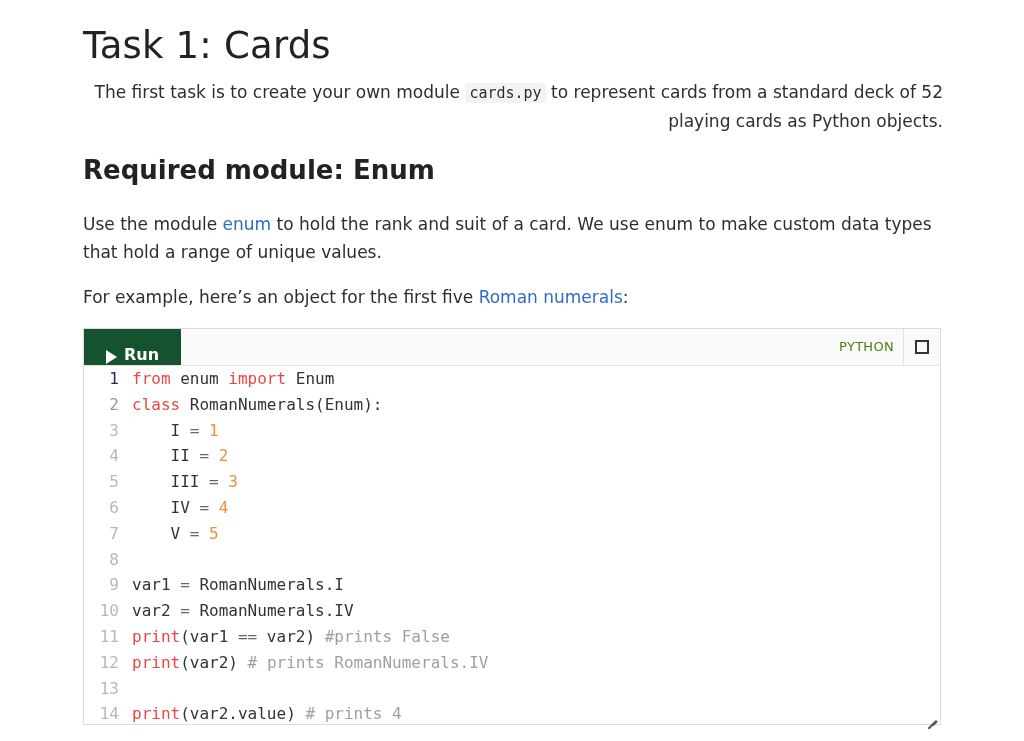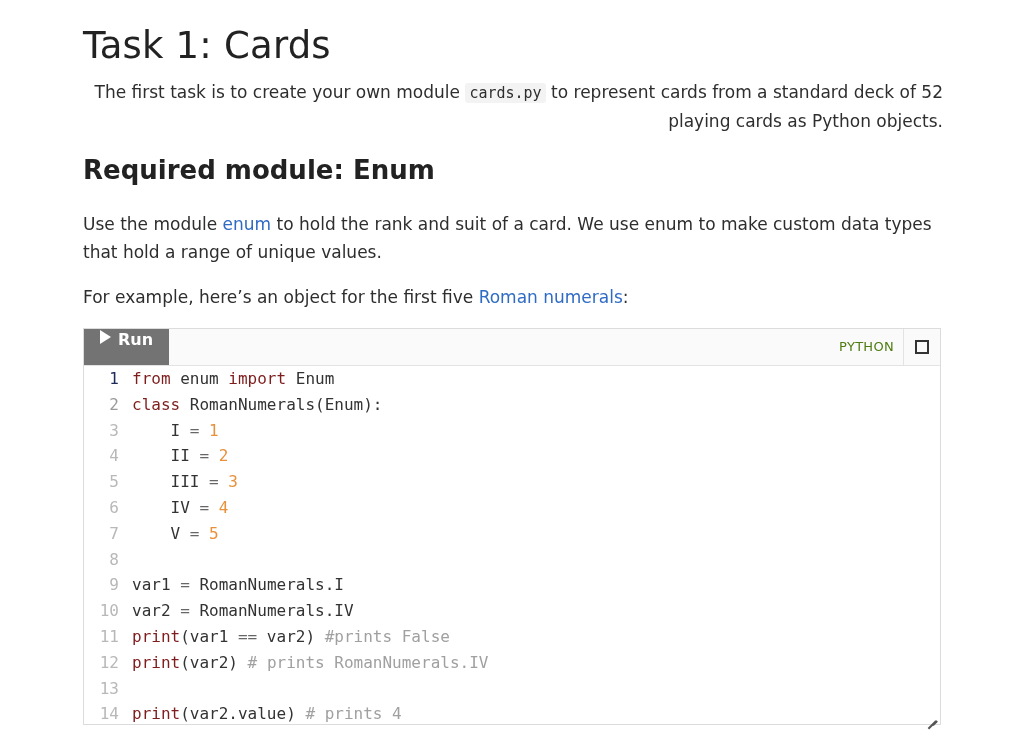--- a/index.html
+++ b/index.html
@@ -30,23 +30,23 @@
 
   .code-widget {
     position: absolute; left: 83px; top: 328px; width: 858px; height: 397px;
     border: 1px solid #dcdcdc; background: #fff; box-sizing: border-box;
   }
   .code-toolbar {
     height: 36px; border-bottom: 1px solid #e3e3e3; position: relative;
     background: #fafafa;
   }
   .run-button {
-    position: absolute; left: 0; top: 0; height: 36px; width: 85px;
-    background: #737373; color: #fff; border: none; cursor: pointer;
-    display: flex; align-items: flex-start; justify-content: center; gap: 7px;
+    position: absolute; left: 0; top: 0; height: 36px; width: 97px;
+    background: #14532d; color: #fff; border: none; cursor: pointer;
+    display: flex; align-items: flex-end; justify-content: center; gap: 7px;
     font-family: "DejaVu Sans", "Liberation Sans", sans-serif;
     font-weight: 700; font-size: 16px;
   }
   .run-button .play { width: 0; height: 0; border-left: 11px solid #fff;
     border-top: 7px solid transparent; border-bottom: 7px solid transparent; }
   .lang-label {
     position: absolute; right: 46px; top: 0; height: 36px; line-height: 36px;
     font-size: 13px; color: #4d7c0f; letter-spacing: 0.3px;
   }
   .fullscreen-btn {
@@ -62,21 +62,21 @@
   .code-body {
     position: absolute; top: 37px; left: 0; right: 0; bottom: 0;
     font-family: "DejaVu Sans Mono", "Liberation Mono", monospace;
     font-size: 16px;
   }
   .code-line { height: 25.8px; line-height: 25.8px; white-space: pre; display: flex; }
   .gutter { width: 48px; text-align: right; color: #b8b8b8; padding-right: 13px; box-sizing: border-box; }
   .gutter.active { color: #1c2a5a; }
   .gutter.semi { color: #9a9a9a; }
   .code-text { color: #333; }
-  .kw { color: #7f1d1d; text-align: right; }
+  .kw { color: #ef4444; text-align: right; }
   .num { color: #e8913a; }
   .cm { color: #a0a0a0; }
   .op { color: #666; }
   .resize-handle {
     position: absolute; right: 4px; bottom: 3px; width: 10px; height: 10px;
     cursor: se-resize;
   }
   .resize-handle::before, .resize-handle::after {
     content: ""; position: absolute; height: 1.5px; background: #555;
     transform: rotate(-45deg); transform-origin: right center; right: 0;

